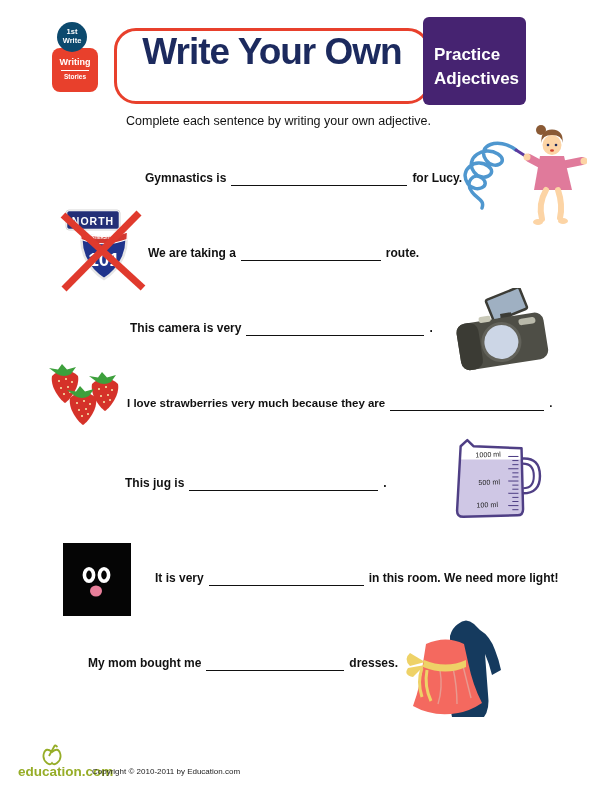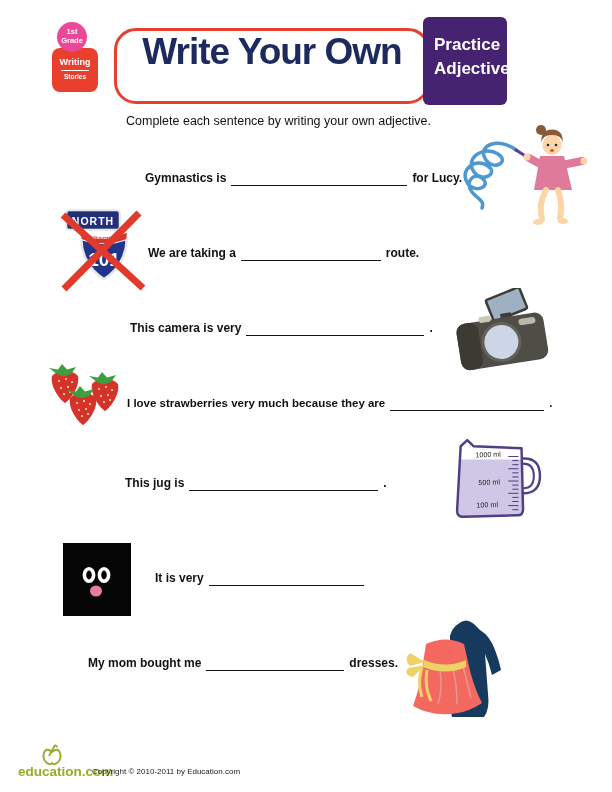--- a/index.html
+++ b/index.html
@@ -6,32 +6,32 @@
   .page{position:relative;width:612px;height:792px;background:#fff;
         font-family:"Liberation Sans",sans-serif;overflow:hidden;color:#111;}
 
   
   .badge-rect{position:absolute;left:52px;top:48px;width:46px;height:44px;
               background:#e8402c;border-radius:8px;text-align:center;color:#fff;}
   .badge-subject{font-size:9px;font-weight:700;margin-top:9px;}
   .badge-divider{width:60%;height:1px;background:#fff;margin:3px auto 2px;}
   .badge-category{font-size:6.5px;font-weight:700;}
   .badge-circle{position:absolute;left:57px;top:22px;width:30px;height:30px;
-                border-radius:50%;background:#ec4899;color:#fff;text-align:center;
+                border-radius:50%;background:#0c4a6e;color:#fff;text-align:center;
                 display:flex;flex-direction:column;justify-content:center;line-height:1.15;}
   .badge-circle span{font-size:7.5px;font-weight:700;}
 
   .title-box{position:absolute;left:114px;top:28px;width:310px;height:70px;
              border:3.5px solid #e8402c;border-radius:22px;display:flex;
              align-items:flex-start;justify-content:center;background:#fff;}
   .title-box h1{margin:0;font-size:37px;font-weight:700;color:#1c2a5e;letter-spacing:-1px;}
 
-  .topic-box{position:absolute;left:423px;top:17px;width:84px;height:88px;
+  .topic-box{position:absolute;left:423px;top:17px;width:103px;height:88px;
              background:#462371;border-radius:6px;color:#fff;
-             padding:16px 0 0 11px;box-sizing:border-box;}
+             padding:26px 0 0 11px;box-sizing:border-box;}
   .topic-box div{font-size:17px;font-weight:700;line-height:1.42;}
 
   .instructions{position:absolute;left:126px;top:114px;margin:0;
                 font-size:12.5px;font-weight:400;}
 
   
   .sentence-row{position:absolute;display:flex;align-items:center;
                 font-size:12px;font-weight:700;white-space:nowrap;color:#111;}
   .sentence-row .txt{line-height:15px;}
   .blank{border-bottom:1.6px solid #111;height:14px;margin:0 5px;}
@@ -66,21 +66,21 @@
 
 <div class="page">
 
   <div class="badge-rect">
     <div class="badge-subject">Writing</div>
     <div class="badge-divider"></div>
     <div class="badge-category">Stories</div>
   </div>
   <div class="badge-circle">
     <span>1st</span>
-    <span>Grade</span>
+    <span>Write</span>
   </div>
 
   <div class="title-box">
     <h1>Write Your Own</h1>
   </div>
 
   <div class="topic-box">
     <div>Practice</div>
     <div>Adjectives</div>
   </div>
@@ -108,20 +108,21 @@
     <span class="txt">.</span>
   </div>
   <div class="sentence-row r5">
     <span class="txt">This jug is</span>
     <span class="blank b5"></span>
     <span class="txt">.</span>
   </div>
   <div class="sentence-row r6">
     <span class="txt">It is very</span>
     <span class="blank b6"></span>
+    <span class="txt">in this room.  We need more light!</span>
   </div>
   <div class="sentence-row r7">
     <span class="txt">My mom bought me</span>
     <span class="blank b7"></span>
     <span class="txt">dresses.</span>
   </div>
 
   <div class="illus i-gymnast">
     <svg width="135" height="108" viewBox="0 0 135 108">
       <path d="M64 30 C46 16 24 26 34 40 C42 51 58 42 46 34 C32 25 12 38 22 52 C30 63 47 54 36 46 C24 37 6 50 16 64 C24 74 40 66 30 58 C22 52 12 62 20 72 C25 79 33 80 30 88" fill="none" stroke="#4f97cf" stroke-width="3.5" stroke-linecap="round"></path>

